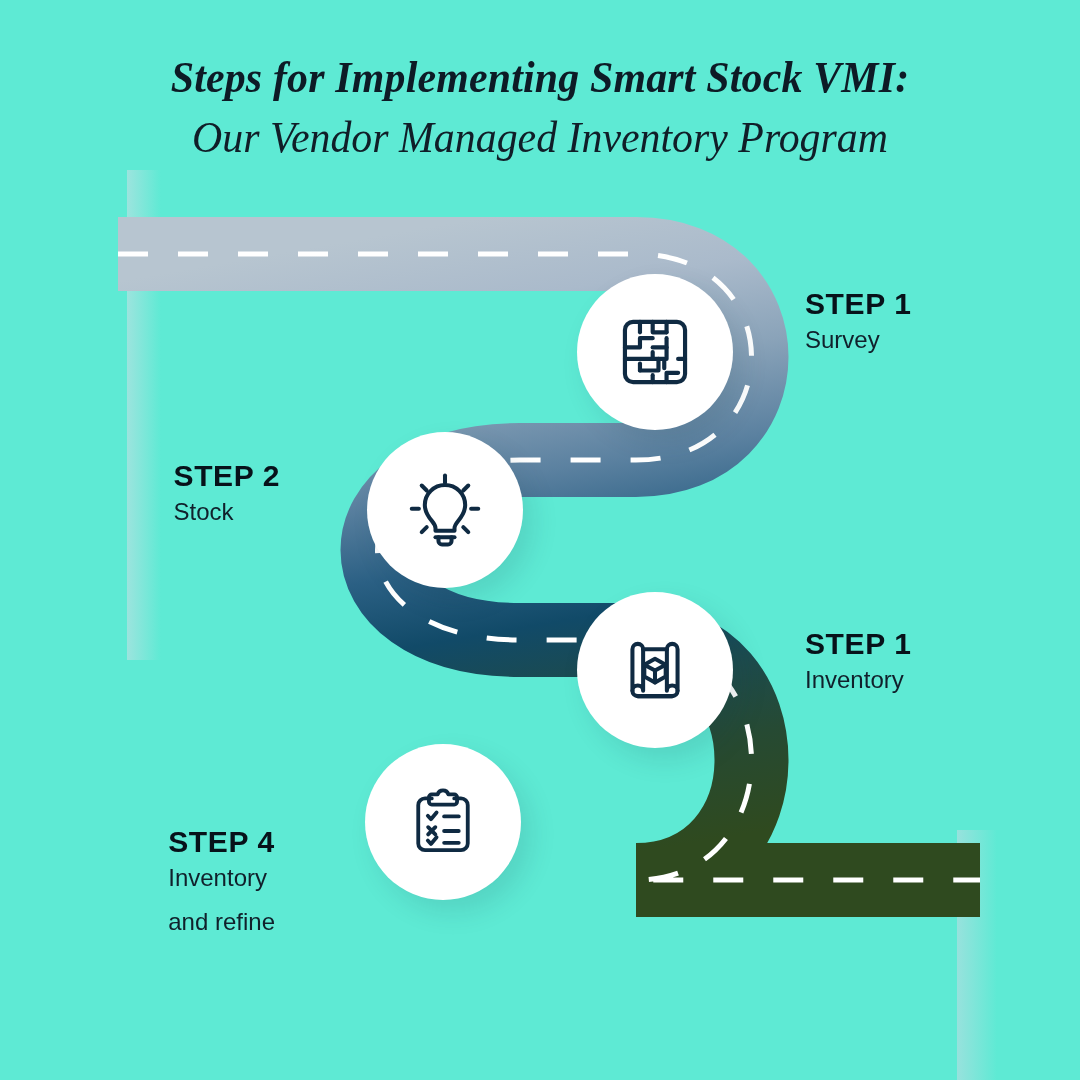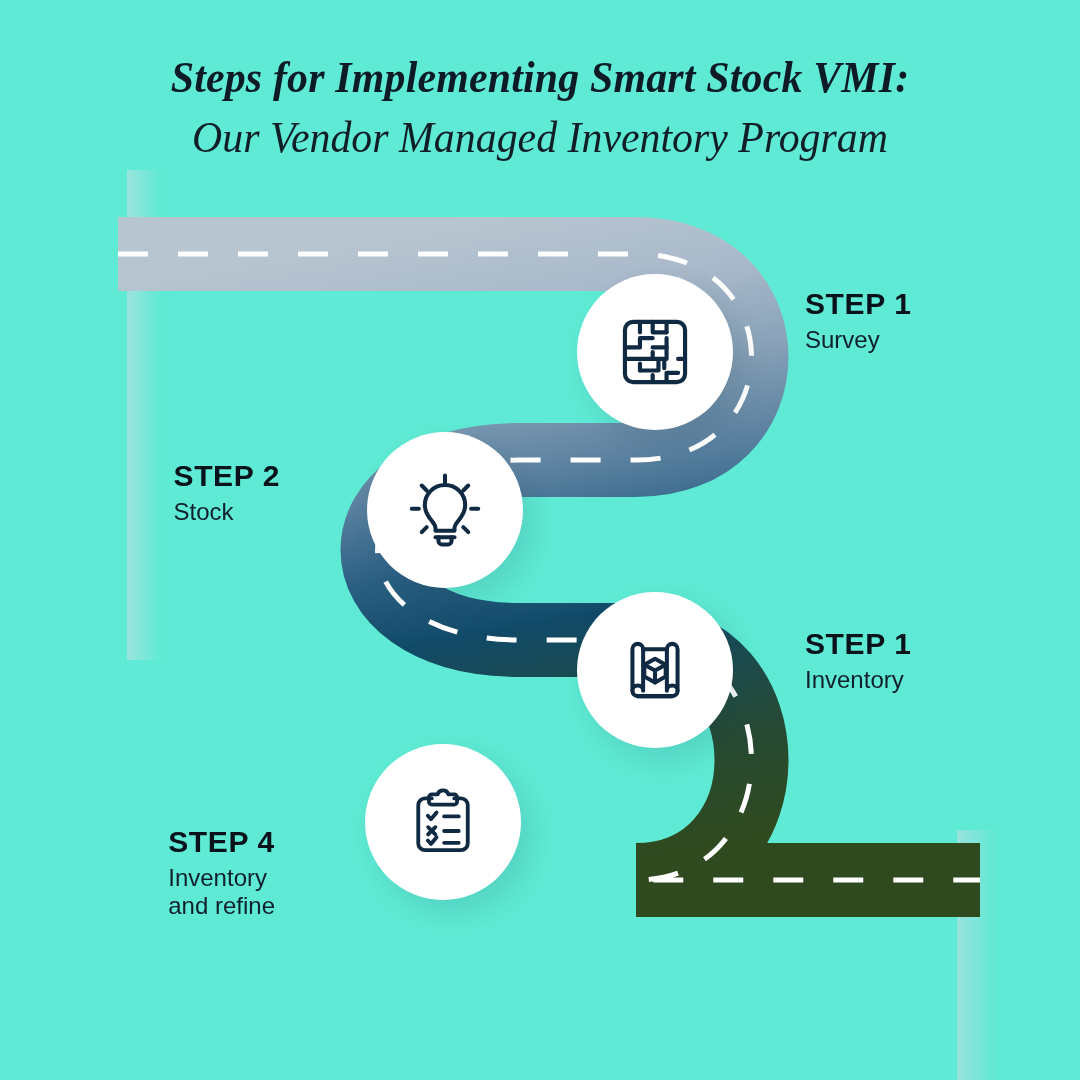--- a/index.html
+++ b/index.html
@@ -266,16 +266,16 @@
   </div>
 
   <div class="step-label label-right label-3">
     <div class="num">STEP 1</div>
     <div class="desc">Inventory</div>
   </div>
 
   <div class="step-label label-left label-4">
     <div class="num">STEP 4</div>
     <div class="desc">Inventory</div>
-    <div class="desc" style="margin-top:0;">and refine</div>
+    <div class="desc" style="margin-top:16px;">and refine</div>
   </div>
 
 </div>
 
 </body></html>

